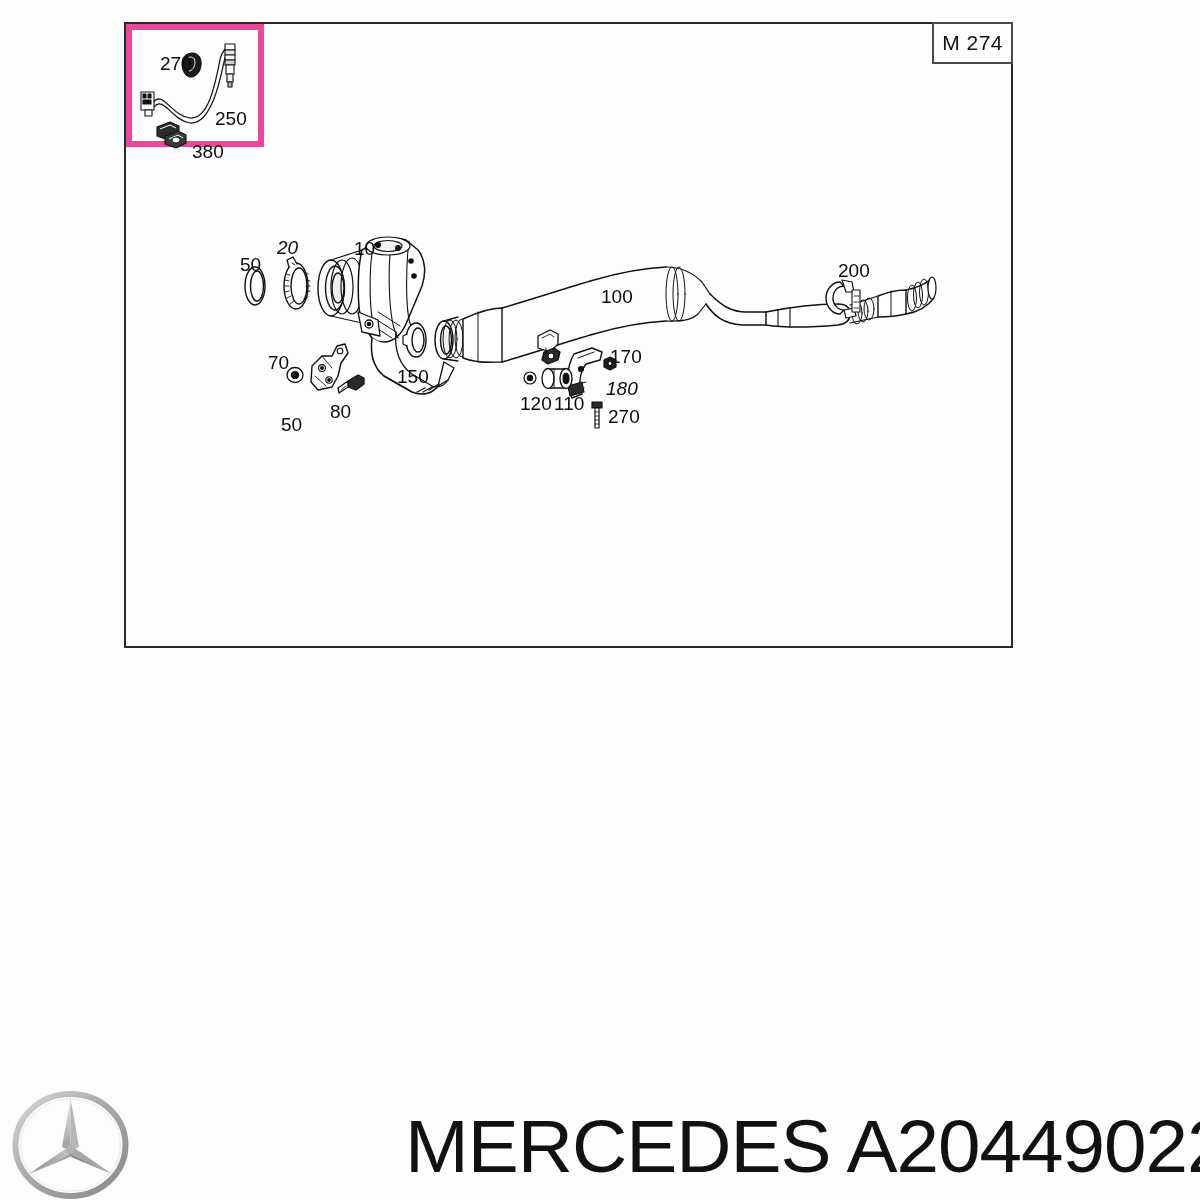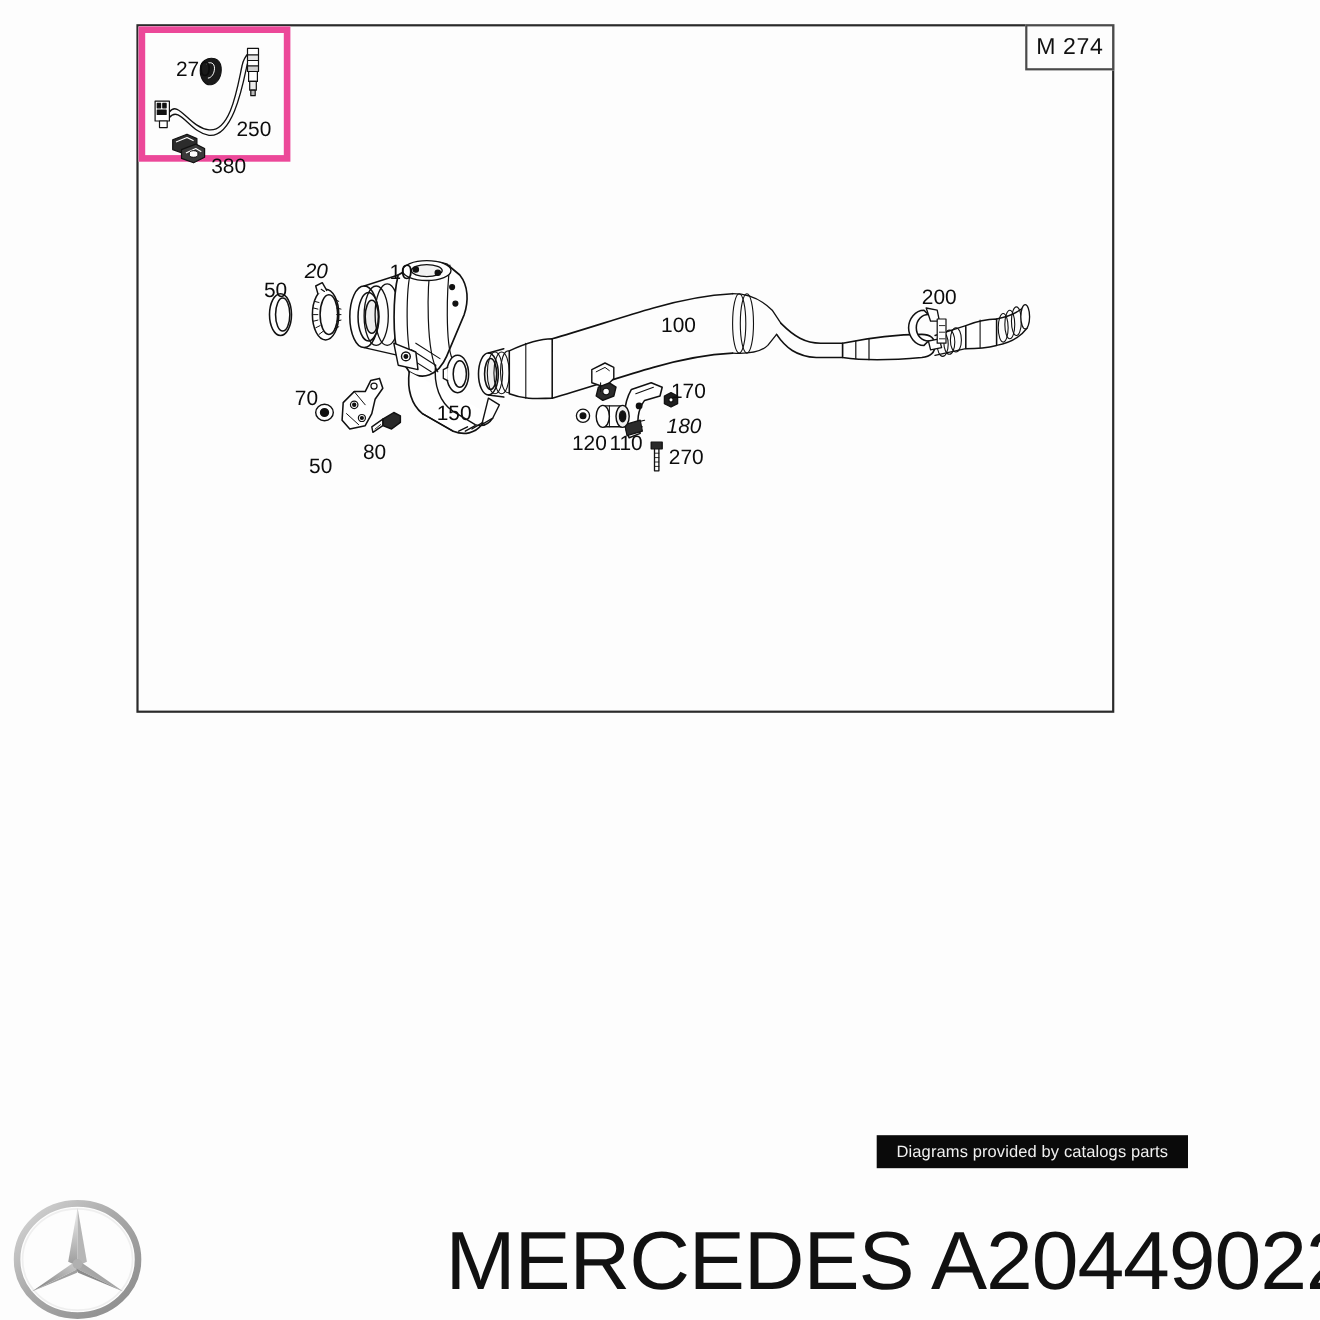--- a/index.html
+++ b/index.html
@@ -442,23 +442,20 @@
     <div class="callout" style="left:475px; top:263px;text-align:center;">100</div>
     <div class="callout" style="left:484px; top:323px;">170</div>
     <div class="callout" style="left:480px; top:355px;font-style:italic;">180</div>
     <div class="callout" style="left:394px; top:370px;">120</div>
     <div class="callout" style="left:428px; top:370px;">110</div>
     <div class="callout" style="left:482px; top:383px;">270</div>
     <div class="callout" style="left:712px; top:237px;">200</div>
 
   </div>
 
-  <div id="watermark">
-    <span>Diagrams provided by catalogs parts</span>
-  </div>
 
   <div id="brand-bar">
 
     <svg id="brand-logo" viewBox="0 0 117 108">
       <defs>
         <linearGradient id="ringGrad" x1="0" y1="0" x2="1" y2="1">
           <stop offset="0%" stop-color="#d9d9d9"></stop>
           <stop offset="45%" stop-color="#a9a9a9"></stop>
           <stop offset="100%" stop-color="#8a8a8a"></stop>
         </linearGradient>

